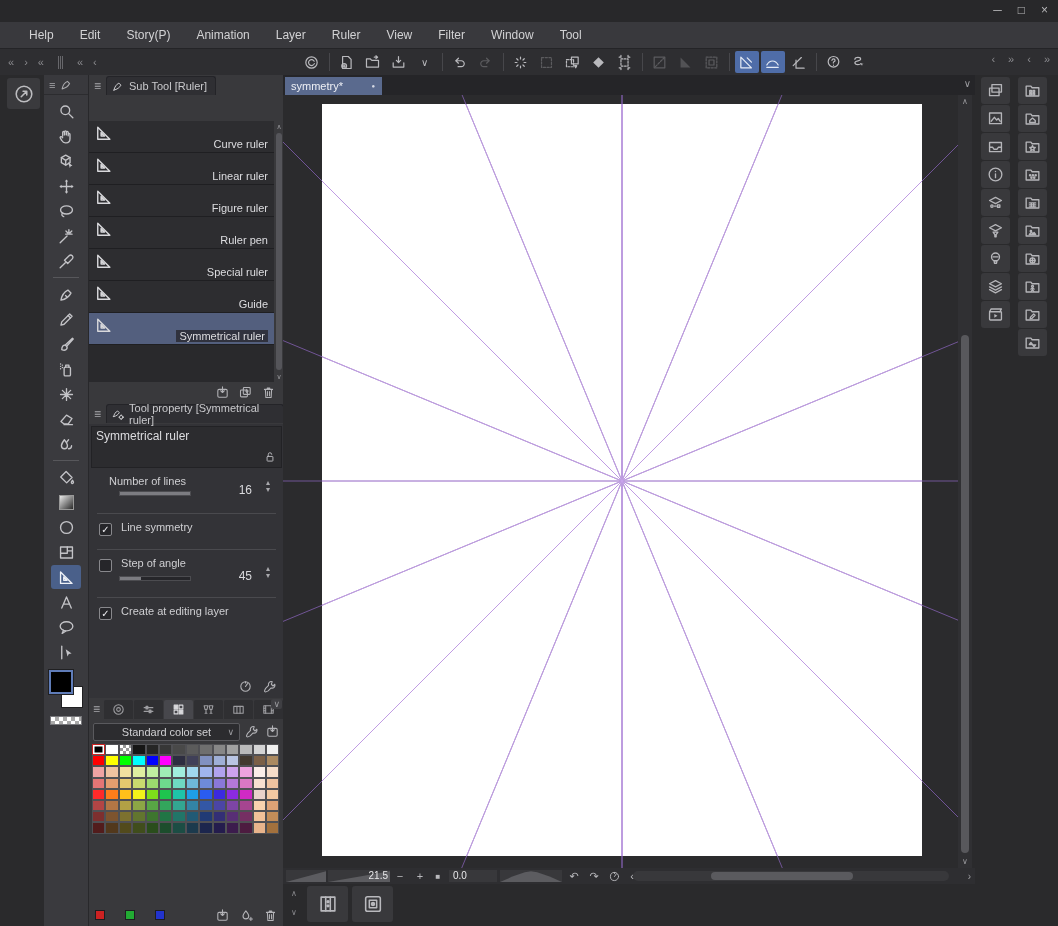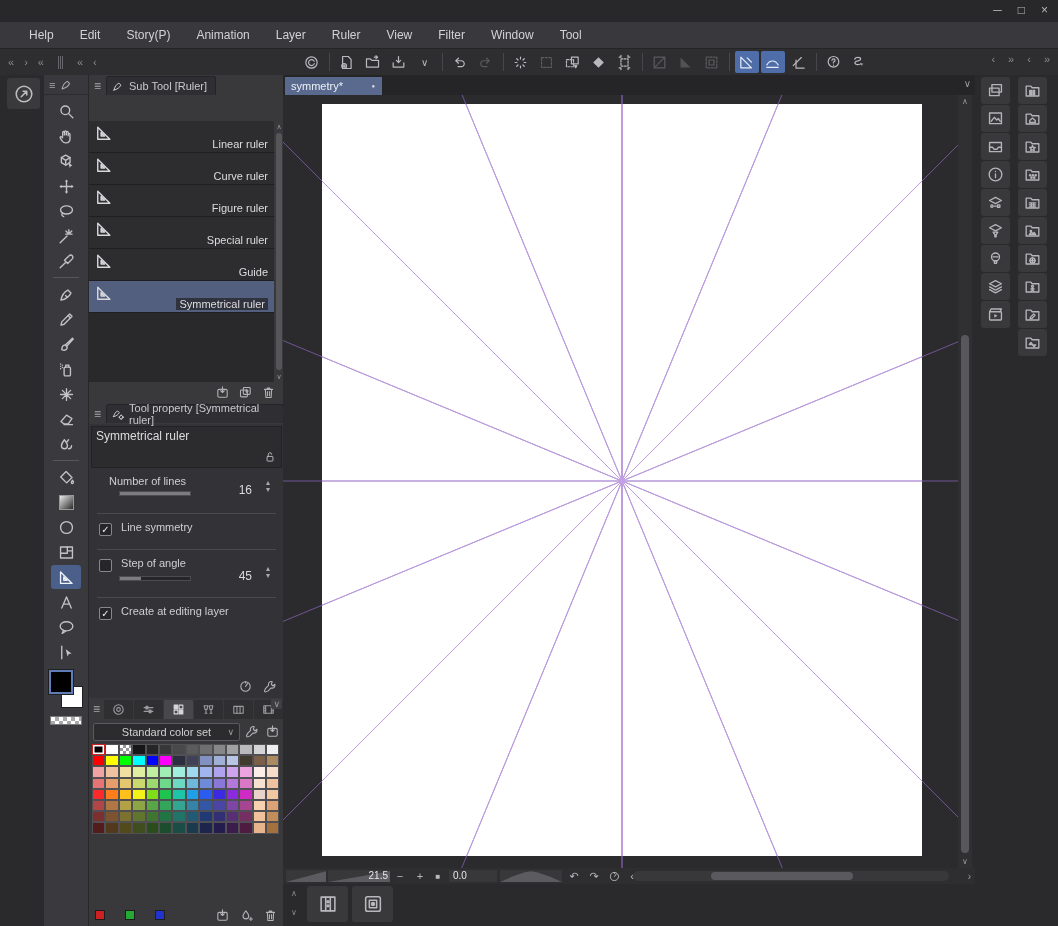--- a/index.html
+++ b/index.html
@@ -527,29 +527,33 @@
               <path d="M5 19c1-5.5 4.5-10 8.5-12l3.5 3.5C15 14.5 10.5 18 5 19z"></path>
             </svg>
           </span>
         <span>Sub Tool [Ruler]</span>
       </span>
     </div>
     <div id="subtool-list">
         <div class="subtool-item"><span><svg viewBox="0 0 24 24" fill="none" stroke="currentColor" stroke-width="1.7" stroke-linecap="round" stroke-linejoin="round">
               <path d="M4.5 19.5V5L19 19.5z"></path>
               <path d="M8.5 15.5v-4.2l4.2 4.2z"></path>
+            </svg></span><span class="lbl">Curve ruler</span></div>
+        <div class="subtool-item"><span><svg viewBox="0 0 24 24" fill="none" stroke="currentColor" stroke-width="1.7" stroke-linecap="round" stroke-linejoin="round">
+              <path d="M4.5 19.5V5L19 19.5z"></path>
+              <path d="M8.5 15.5v-4.2l4.2 4.2z"></path>
             </svg></span><span class="lbl">Linear ruler</span></div>
         <div class="subtool-item"><span><svg viewBox="0 0 24 24" fill="none" stroke="currentColor" stroke-width="1.7" stroke-linecap="round" stroke-linejoin="round">
               <path d="M4.5 19.5V5L19 19.5z"></path>
               <path d="M8.5 15.5v-4.2l4.2 4.2z"></path>
-            </svg></span><span class="lbl">Curve ruler</span></div>
+            </svg></span><span class="lbl">Figure ruler</span></div>
         <div class="subtool-item"><span><svg viewBox="0 0 24 24" fill="none" stroke="currentColor" stroke-width="1.7" stroke-linecap="round" stroke-linejoin="round">
               <path d="M4.5 19.5V5L19 19.5z"></path>
               <path d="M8.5 15.5v-4.2l4.2 4.2z"></path>
-            </svg></span><span class="lbl">Figure ruler</span></div>
+            </svg></span><span class="lbl">Ruler pen</span></div>
         <div class="subtool-item"><span><svg viewBox="0 0 24 24" fill="none" stroke="currentColor" stroke-width="1.7" stroke-linecap="round" stroke-linejoin="round">
               <path d="M4.5 19.5V5L19 19.5z"></path>
               <path d="M8.5 15.5v-4.2l4.2 4.2z"></path>
             </svg></span><span class="lbl">Special ruler</span></div>
         <div class="subtool-item"><span><svg viewBox="0 0 24 24" fill="none" stroke="currentColor" stroke-width="1.7" stroke-linecap="round" stroke-linejoin="round">
               <path d="M4.5 19.5V5L19 19.5z"></path>
               <path d="M8.5 15.5v-4.2l4.2 4.2z"></path>
             </svg></span><span class="lbl">Guide</span></div>
         <div class="subtool-item selected"><span><svg viewBox="0 0 24 24" fill="none" stroke="currentColor" stroke-width="1.7" stroke-linecap="round" stroke-linejoin="round">
               <path d="M4.5 19.5V5L19 19.5z"></path>

